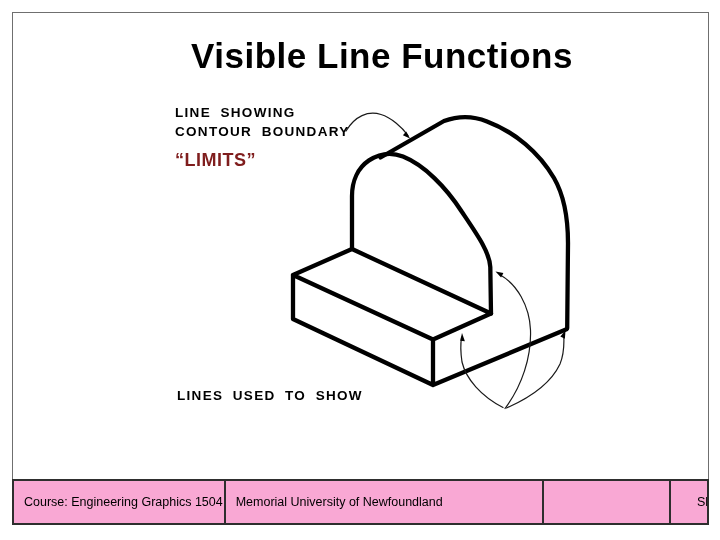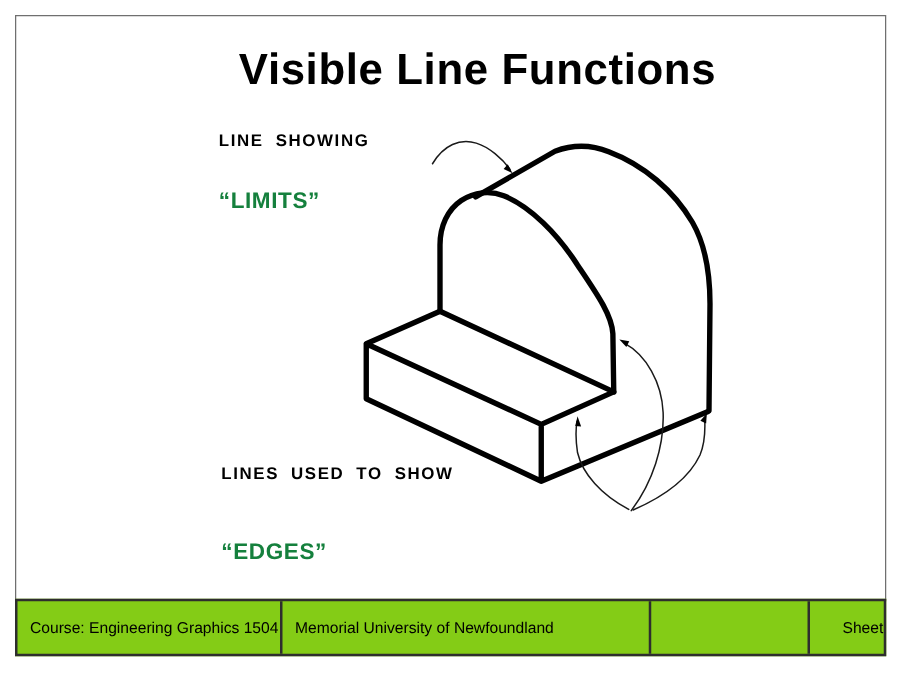--- a/index.html
+++ b/index.html
@@ -14,62 +14,62 @@
   .title{
     position:absolute;left:20px;top:24px;width:700px;margin:12px;
     font-size:35px;line-height:40px;font-weight:bold;color:#000;
     text-align:center;letter-spacing:0.5px;
   }
   .draft-label{
     position:absolute;color:#000;font-weight:700;font-size:13.5px;
     letter-spacing:1.3px;word-spacing:4.5px;white-space:nowrap;
   }
   .contour-label{left:175px;top:103px;line-height:19px;}
-  .direction-label{left:177px;top:372px;line-height:14px;}
+  .direction-label{left:177px;top:389px;line-height:14px;}
   .term{
-    position:absolute;color:#15803d;font-weight:bold;font-size:18px;
+    position:absolute;color:#7f1d1d;font-weight:bold;font-size:18px;
     letter-spacing:0.5px;white-space:nowrap;
   }
   .term-limits{left:175px;top:150px;}
   .term-edges{left:177px;top:431px;}
   .figure-svg{position:absolute;left:0;top:0;pointer-events:none;}
   .footer{
     position:absolute;left:12px;top:479px;width:697px;height:46px;
     border:2px solid #2e2e2e;box-sizing:border-box;display:flex;
-    font-size:12.5px;color:#000;background:#84cc16;
+    font-size:12.5px;color:#000;background:#f9a8d4;
   }
   .footer .cell{
     display:flex;align-items:center;box-sizing:border-box;
     padding:0 10px;white-space:nowrap;overflow:hidden;
   }
   .cell-course{width:212px;border-right:2px solid #2e2e2e;}
-  .cell-institution{width:295px;border-right:2px solid #2e2e2e;}
+  .cell-institution{width:319px;border-right:2px solid #2e2e2e;}
   .cell-blank{width:127px;border-right:2px solid #2e2e2e;}
   .cell-sheet{flex:1;display:flex;align-items:center;justify-content:space-between;margin-left:16px;}
 </style>
 </head>
 <body>
 
 <div class="slide">
 
   <div class="frame"></div>
 
   <h1 class="title">Visible Line Functions</h1>
 
   <div class="draft-label contour-label">
     <div>LINE SHOWING</div>
+    <div>CONTOUR BOUNDARY</div>
   </div>
 
   <div class="term term-limits">“LIMITS”</div>
 
   <div class="draft-label direction-label">
     <div>LINES USED TO SHOW</div>
   </div>
 
-  <div class="term term-edges">“EDGES”</div>
 
   <svg class="figure-svg" width="720" height="540" viewBox="0 0 720 540">
     <g fill="none" stroke="#000" stroke-width="4.3" stroke-linecap="round" stroke-linejoin="round">
 
       <path d="M352,249 L352,196
            C352,181 358,167.8 369,160.4
            C379.5,153.6 392,152.2 403,156.6
            C424,165 446,187 462,212
            C477.5,235 489.5,252 490.3,267
            L491,313.5"></path>

